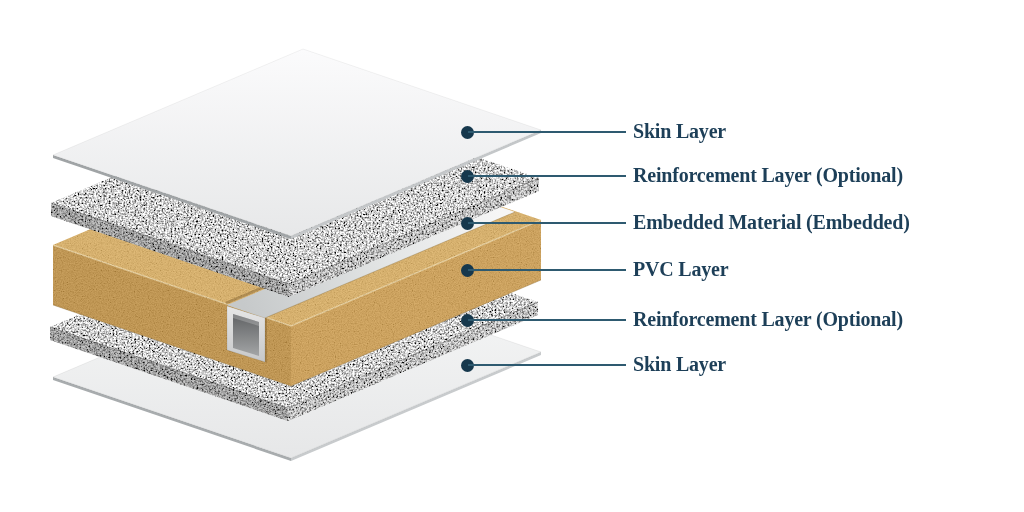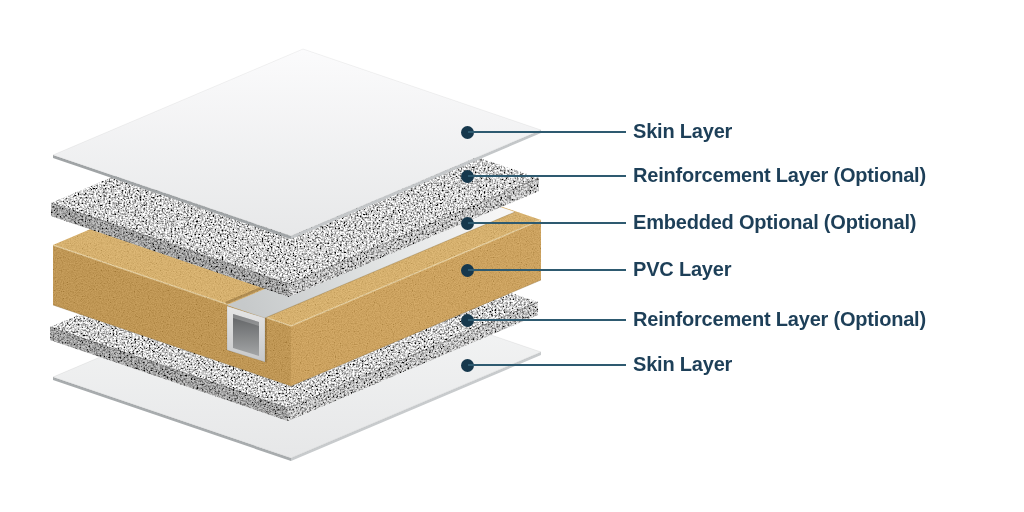--- a/index.html
+++ b/index.html
@@ -13,21 +13,21 @@
     --reinforcement-base:#a9a9a9;
     --skin-sheet:#f0f1f1;
     --embedded-tube:#d9dadb;
   }
   html,body{margin:0;padding:0;background:#fff;}
   .stage{
     position:relative;
     width:1024px;height:512px;
     background:var(--background);
     overflow:hidden;
-    font-family:Liberation Sans, sans-serif;
+    font-family:Liberation Serif, serif;
   }
   .stage svg{position:absolute;left:0;top:0;}
   .callout{position:absolute;left:0;width:100%;height:0;}
   .callout .dot{
     position:absolute;left:461px;top:-6px;
     width:13px;height:13px;border-radius:50%;
     background:var(--dot);
   }
   .callout .leader{
     position:absolute;left:468px;top:-1px;
@@ -143,21 +143,21 @@
     <span class="lbl">Skin Layer</span>
   </div>
   <div class="callout" style="top:176px">
     <span class="dot"></span>
     <span class="leader"></span>
     <span class="lbl">Reinforcement Layer (Optional)</span>
   </div>
   <div class="callout" style="top:223px">
     <span class="dot"></span>
     <span class="leader"></span>
-    <span class="lbl">Embedded Optional (Optional)</span>
+    <span class="lbl">Embedded Material (Embedded)</span>
   </div>
   <div class="callout" style="top:270px">
     <span class="dot"></span>
     <span class="leader"></span>
     <span class="lbl">PVC Layer</span>
   </div>
   <div class="callout" style="top:320px">
     <span class="dot"></span>
     <span class="leader"></span>
     <span class="lbl">Reinforcement Layer (Optional)</span>

